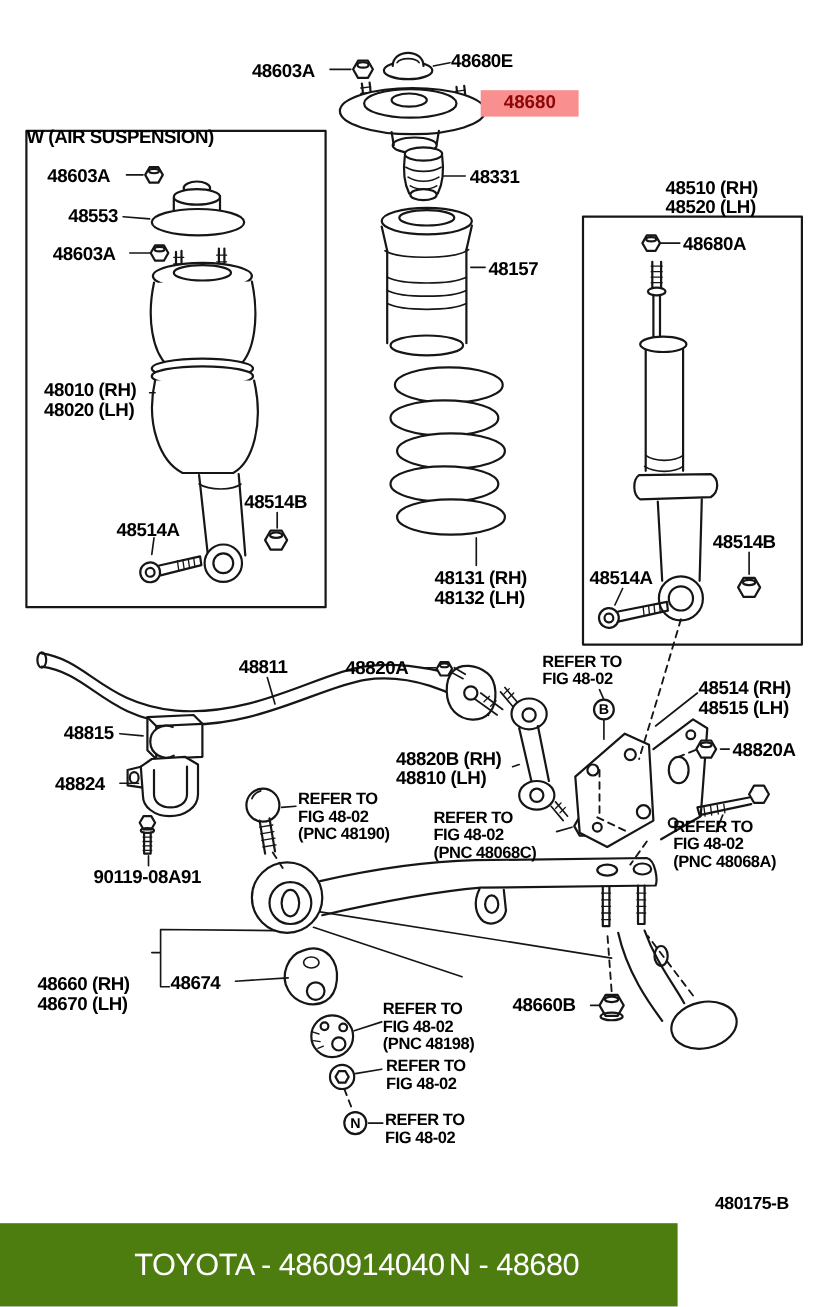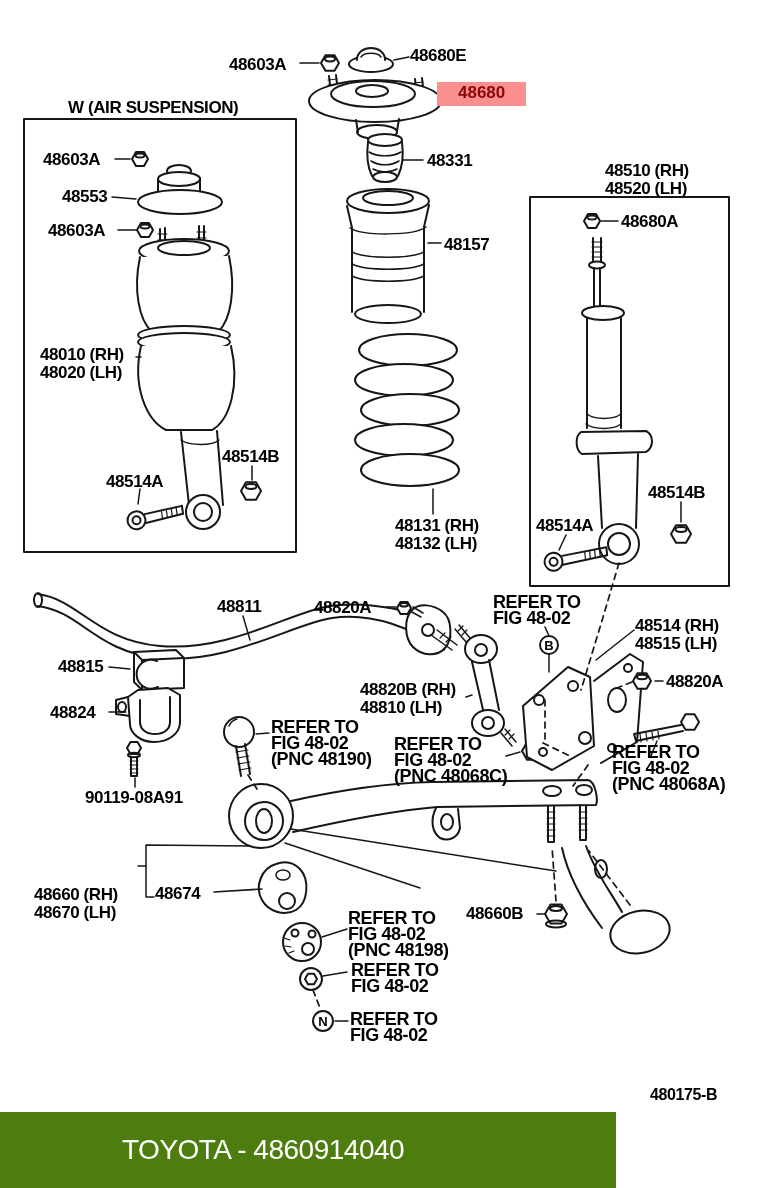--- a/index.html
+++ b/index.html
@@ -7,21 +7,21 @@
          font-family:"Liberation Sans",sans-serif;}
   svg.art{position:absolute;left:0;top:0;}
   svg.art *{stroke:#161616;stroke-width:2;fill:none;stroke-linecap:round;stroke-linejoin:round;}
   svg.art .wf{fill:#ffffff;}
   svg.art .thin{stroke-width:1.5;}
   svg.art .tick{stroke-width:1.2;}
   svg.art .dash{stroke-width:1.7;stroke-dasharray:6 5;}
   svg.art text{stroke:none;fill:#000;font:bold 13px "Liberation Sans",sans-serif;text-anchor:middle;}
   .lbl{position:absolute;font:bold 17px/18px "Liberation Sans",sans-serif;letter-spacing:-0.4px;
        color:#000;white-space:pre-line;}
-  .sm{font-size:18px;line-height:16px;}
+  .sm{font-size:15px;line-height:16px;}
   .hl{background:#f98f8f;color:#8c0707;padding:2px 21px 4px;letter-spacing:0;}
   .figcode{font-size:16px;}
   #footer{position:absolute;left:0;top:1112px;width:616px;height:76px;background:#4d7c0f;}
   #footer span{position:absolute;top:0;line-height:76px;color:#ffffff;
                font:400 28px/76px "Liberation Sans",sans-serif;letter-spacing:-0.5px;}
   #footer .f-left{left:122px;}
   #footer .f-right{left:408px;}
 </style>
 </head>
 <body>
@@ -313,21 +313,21 @@
     M630,905 L589,851
     M313,990 L320,1008
     M248,775 L257,789
     M543,743 L570,756
     M632,682 L617,688"></path>
 </svg>
 
 <div class="lbl" style="left:229px;top:56px;">48603A</div>
 <div class="lbl" style="left:410px;top:47px;">48680E</div>
 <div class="lbl hl" style="left:437px;top:82px;">48680</div>
-<div class="lbl" style="left:24px;top:99px;margin-left:44px;">W (AIR SUSPENSION)</div>
+<div class="lbl" style="left:24px;top:116px;">W (AIR SUSPENSION)</div>
 <div class="lbl" style="left:43px;top:151px;">48603A</div>
 <div class="lbl" style="left:62px;top:188px;">48553</div>
 <div class="lbl" style="left:48px;top:222px;">48603A</div>
 <div class="lbl" style="left:40px;top:346px;">48010 (RH)
 48020 (LH)</div>
 <div class="lbl" style="left:106px;top:473px;">48514A</div>
 <div class="lbl" style="left:222px;top:448px;">48514B</div>
 <div class="lbl" style="left:427px;top:152px;">48331</div>
 <div class="lbl" style="left:444px;top:236px;text-align:right;">48157</div>
 <div class="lbl" style="left:605px;top:162px;">48510 (RH)
@@ -366,15 +366,16 @@
 FIG 48-02
 (PNC 48198)</div>
 <div class="lbl sm" style="left:351px;top:962px;">REFER TO
 FIG 48-02</div>
 <div class="lbl sm" style="left:350px;top:1011px;">REFER TO
 FIG 48-02</div>
 <div class="lbl figcode" style="left:650px;top:1086px;">480175-B</div>
 
 <div id="footer">
   <span class="f-left">TOYOTA - 4860914040</span>
+  <span class="f-right">N - 48680</span>
 </div>
 
 </div>
 
 </body></html>

